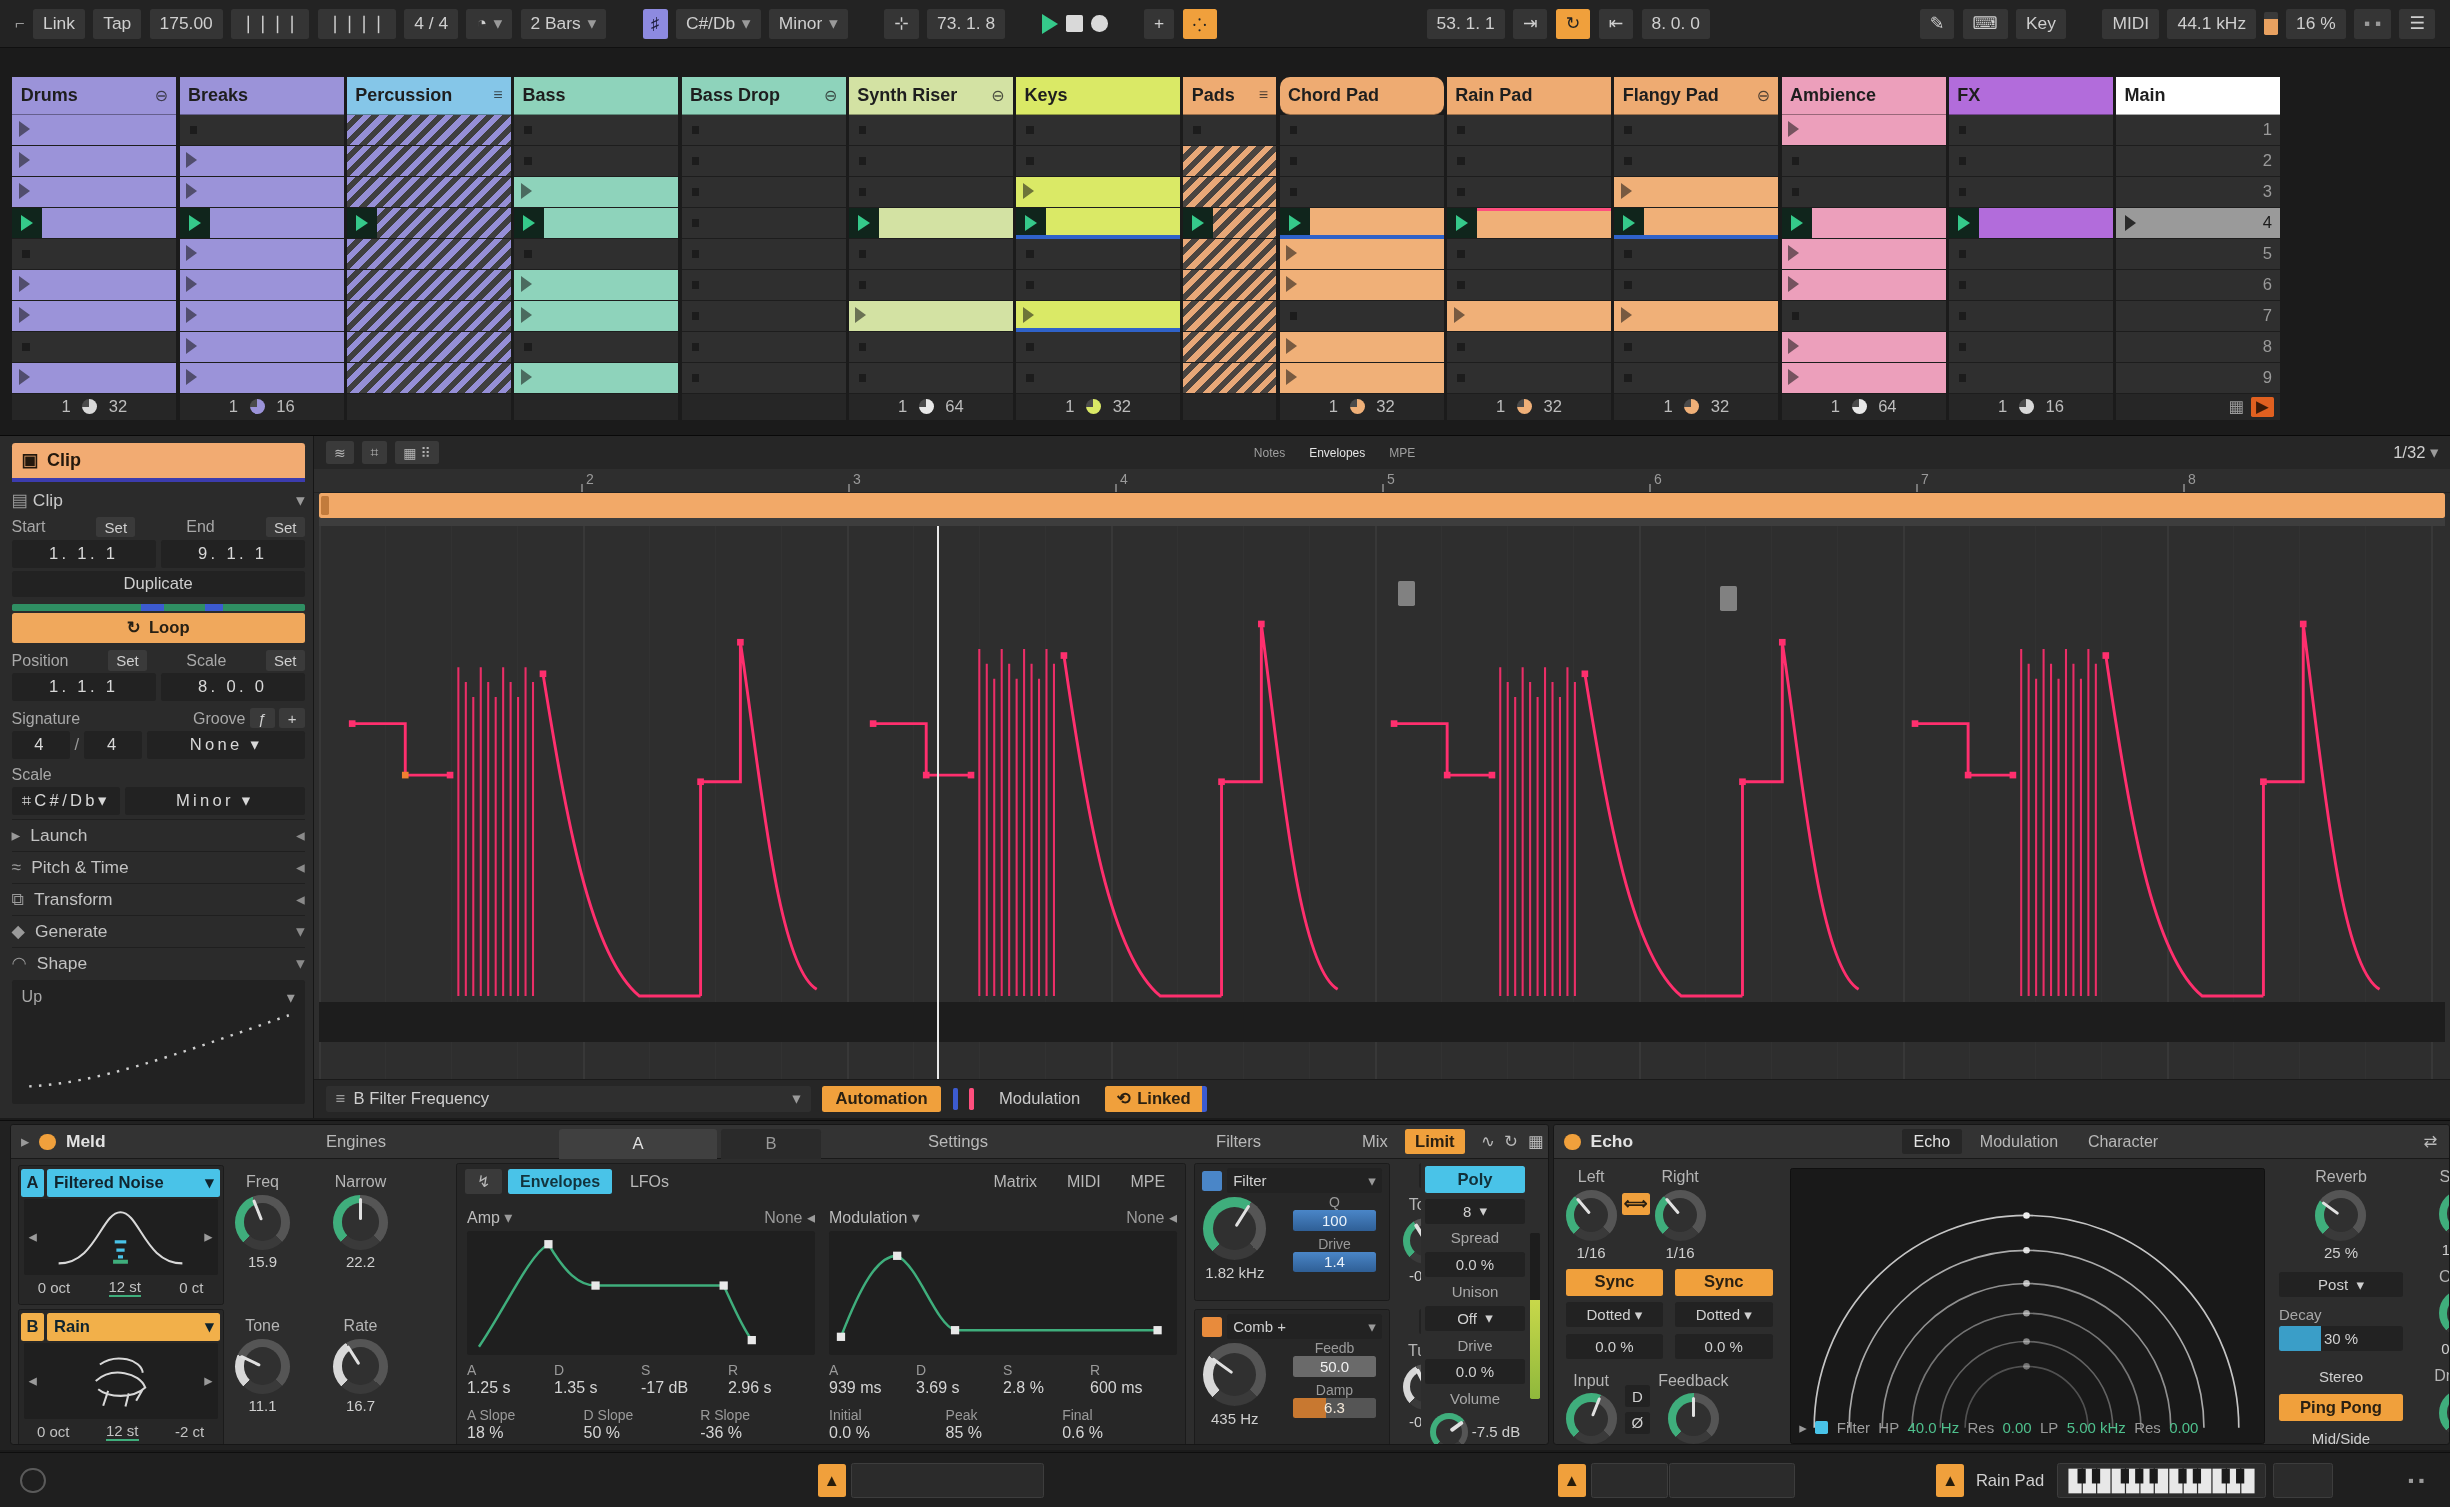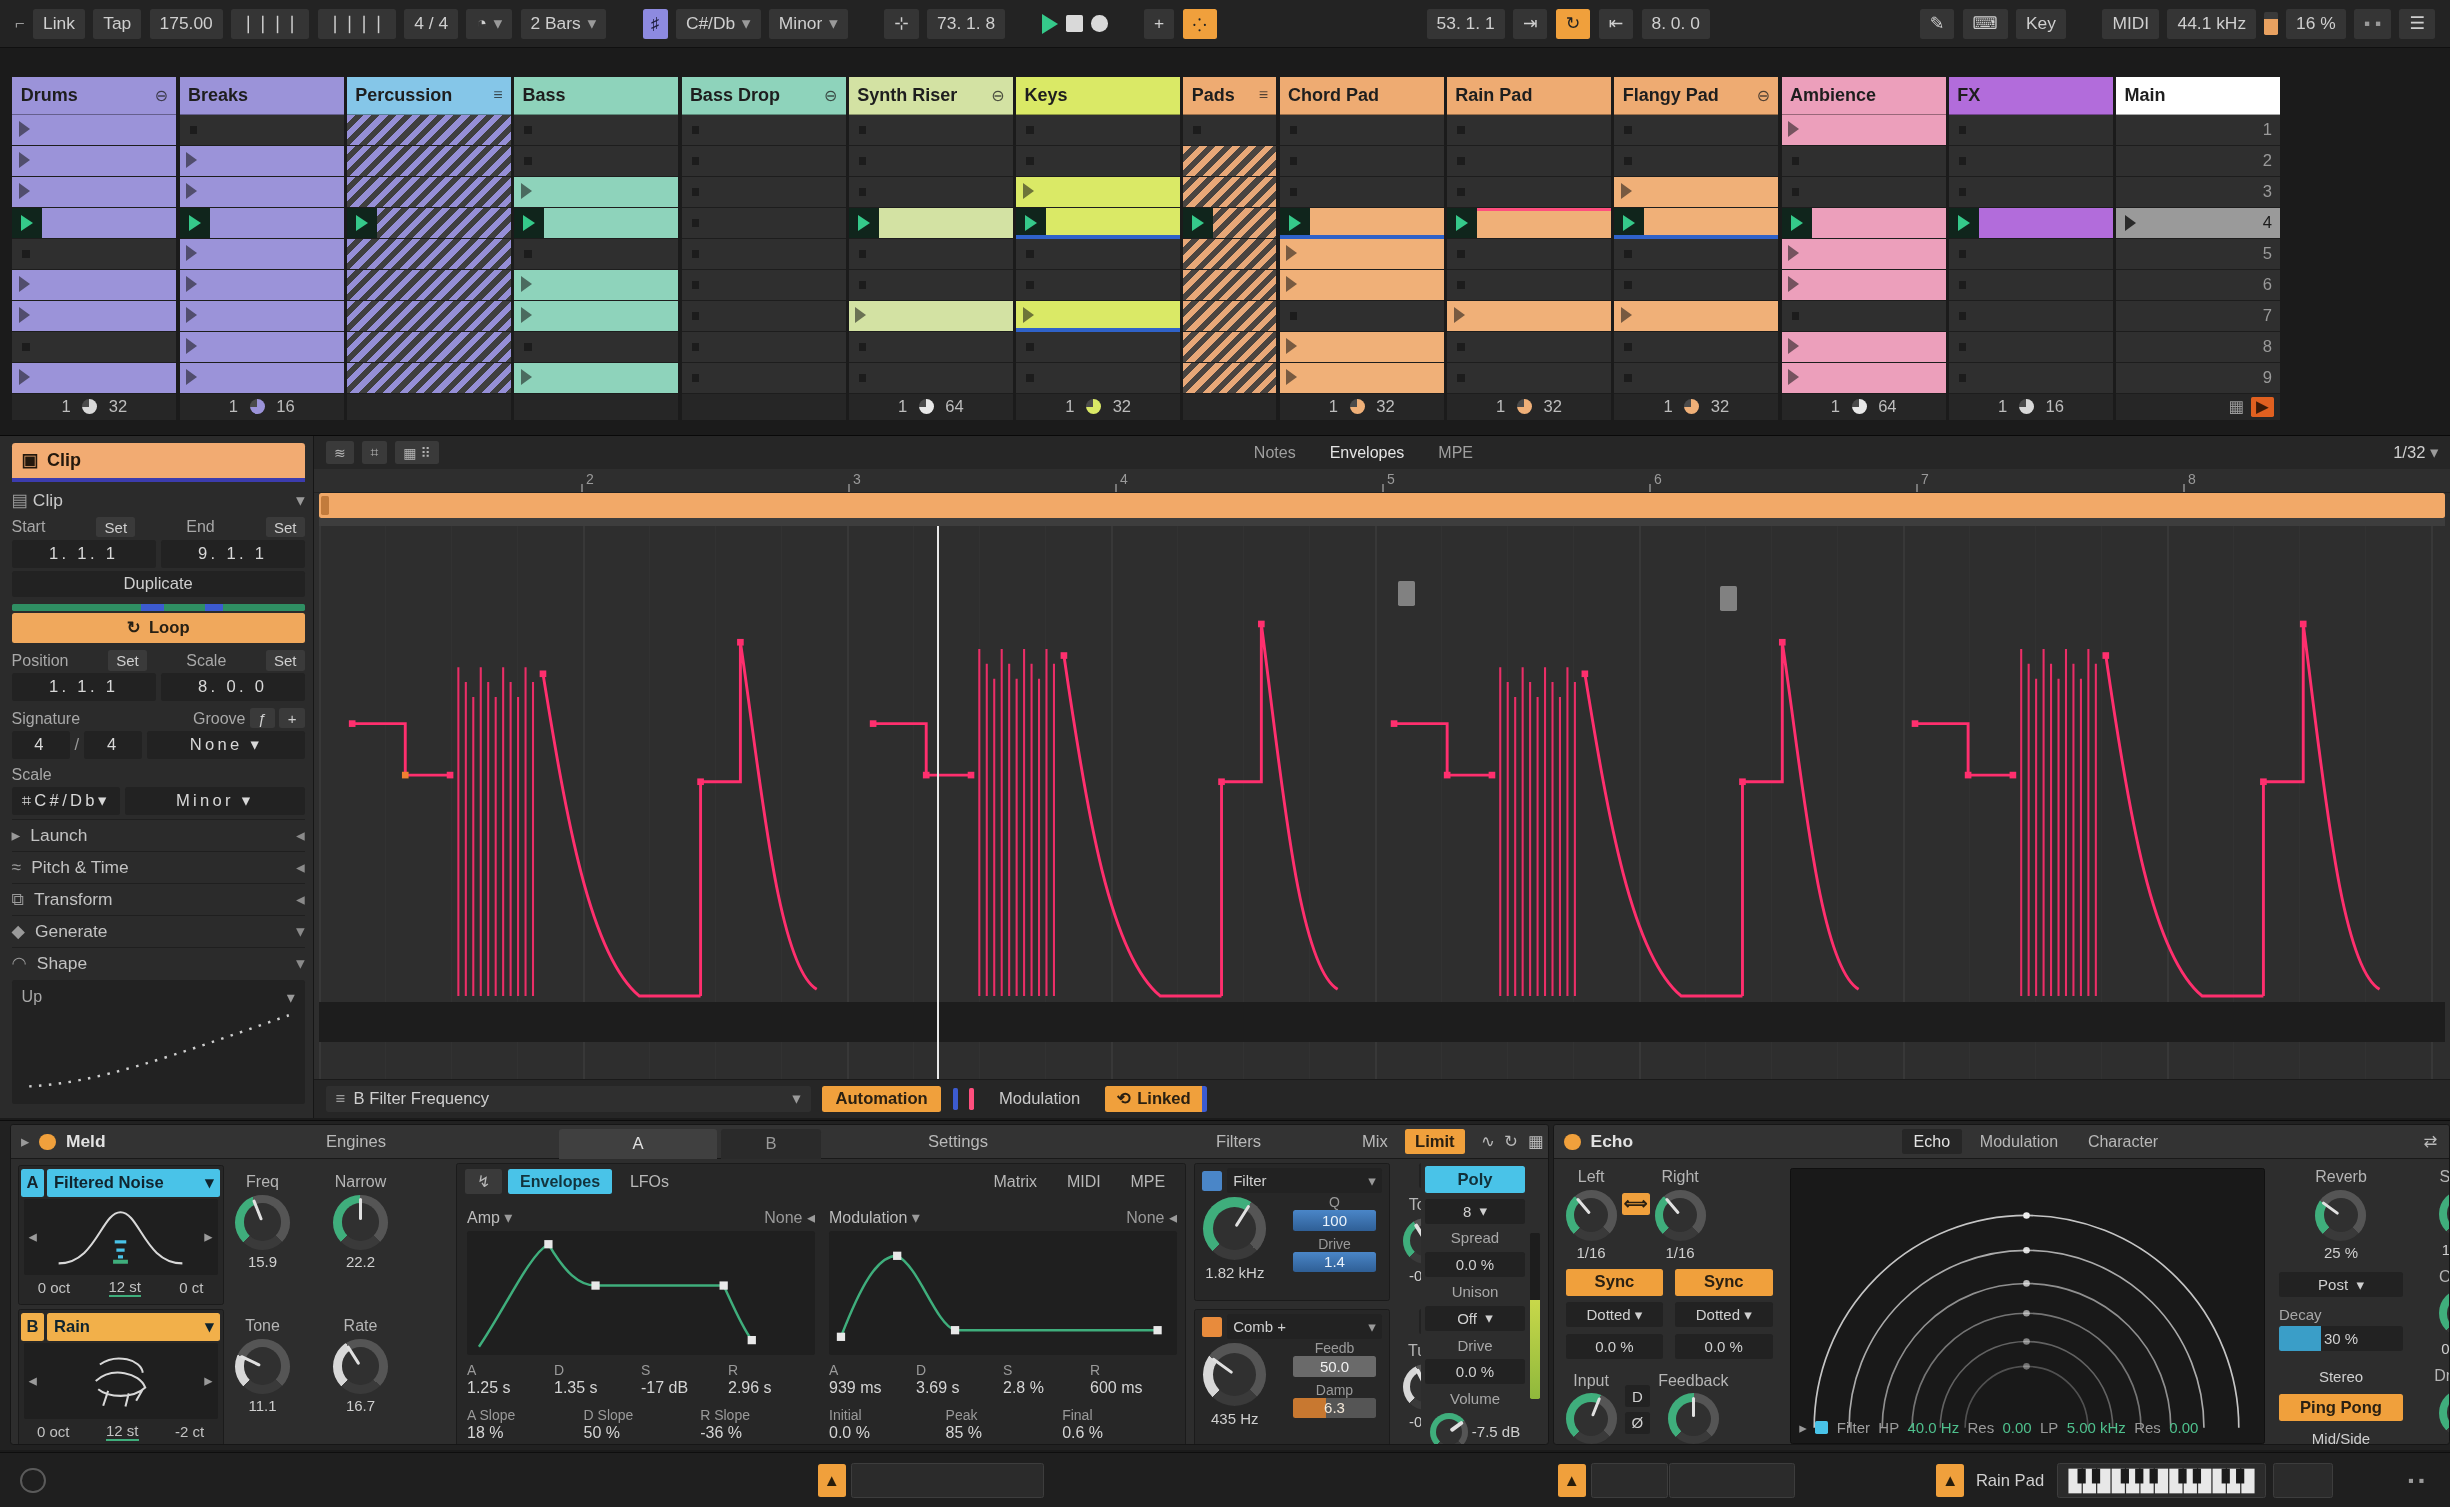--- a/index.html
+++ b/index.html
@@ -56,21 +56,21 @@
   .wide-btn{height:26.5px;background:#222;border-radius:2.5px;display:flex;align-items:center;justify-content:center;color:#cfcfcf;margin-bottom:6.6px;}
   .loop-mini{height:6.6px;border-radius:1.7px;margin:1.7px 0 2.5px;background:linear-gradient(90deg,#2f8f63 0 44%,#3c5bd0 44% 52%,#2f8f63 52% 66%,#3c5bd0 66% 72%,#2f8f63 72% 100%);}
   .loop-btn{height:30px;background:#f0a85c;color:#272015;border-radius:2.5px;display:flex;align-items:center;justify-content:center;gap:8.3px;font-weight:bold;margin-bottom:5px;}
   .sec-row{height:31px;display:flex;align-items:center;gap:10px;color:#c2c2c2;font-size:17.4px;border-top:0.8px solid #1f1f1f;}
   .sec-row .arr{margin-left:auto;color:#8a8a8a;}
   .shape-box{margin-top:1.7px;background:#222;border-radius:2.5px;height:124px;position:relative;padding:6.6px 10px;box-sizing:border-box;}
   
   #env{flex:1;display:flex;flex-direction:column;position:relative;background:#2e2e2e;}
   #env-head{height:33px;display:flex;align-items:center;gap:8.3px;padding:0 11.6px;background:#262626;}
   .mini-chip{height:23px;background:#3a3a3a;border-radius:2.5px;display:inline-flex;align-items:center;justify-content:center;padding:0 8.3px;color:#b5b5b5;font-size:14px;}
-  .env-tabs{position:absolute;left:44%;display:flex;gap:34px;font-size:16px;color:#9f9f9f;}
+  .env-tabs{position:absolute;left:44%;display:flex;gap:24px;font-size:12px;color:#9f9f9f;}
   .env-tabs .on{color:#e4e4e4;}
   #grid-val{margin-left:auto;color:#cfcfcf;}
   #ruler{height:23px;position:relative;background:#2e2e2e;border-bottom:0.8px solid #222;font-size:14px;color:#9a9a9a;}
   #loopbar{height:25px;margin:0 5px;background:#f2a968;border-radius:2.5px;position:relative;}
   #loopbar:before{content:"";position:absolute;left:1.7px;top:3.3px;bottom:3.3px;width:8.3px;background:#c27b3c;border-radius:1.7px;}
   #understrip{height:8.3px;margin:0 5px;background:#3d3d3d;}
   #canvas{flex:1;margin:0 5px;position:relative;background:#2e2e2e;
     background-image:repeating-linear-gradient(90deg,#383838 0 1.7px,transparent 1.7px 264px),repeating-linear-gradient(90deg,#323232 0 0.8px,transparent 0.8px 66px);overflow:hidden;}
   #lane-dark{position:absolute;left:0;right:0;bottom:37px;height:40px;background:#1d1d1d;}
   .handle{position:absolute;width:16.6px;height:25px;background:#8f8f8f;border-radius:1.7px;opacity:.85;}
@@ -476,21 +476,21 @@
           </div>
           <div class="slot hatchO"></div>
           <div class="slot hatchO"></div>
           <div class="slot hatchO"></div>
           <div class="slot hatchO"></div>
           <div class="slot hatchO"></div>
         </div>
         <div class="tstatus"></div>
       </div>
       <div class="track">
-        <div class="thead" style="background: rgb(238, 171, 114);">
+        <div class="thead" style="background: rgb(238, 171, 114); border-radius: 10px;">
           <span>Chord Pad</span>
         </div>
         <div class="slots">
           <div class="slot">
             <i class="stopsq"></i>
           </div>
           <div class="slot">
             <i class="stopsq"></i>
           </div>
           <div class="slot">

